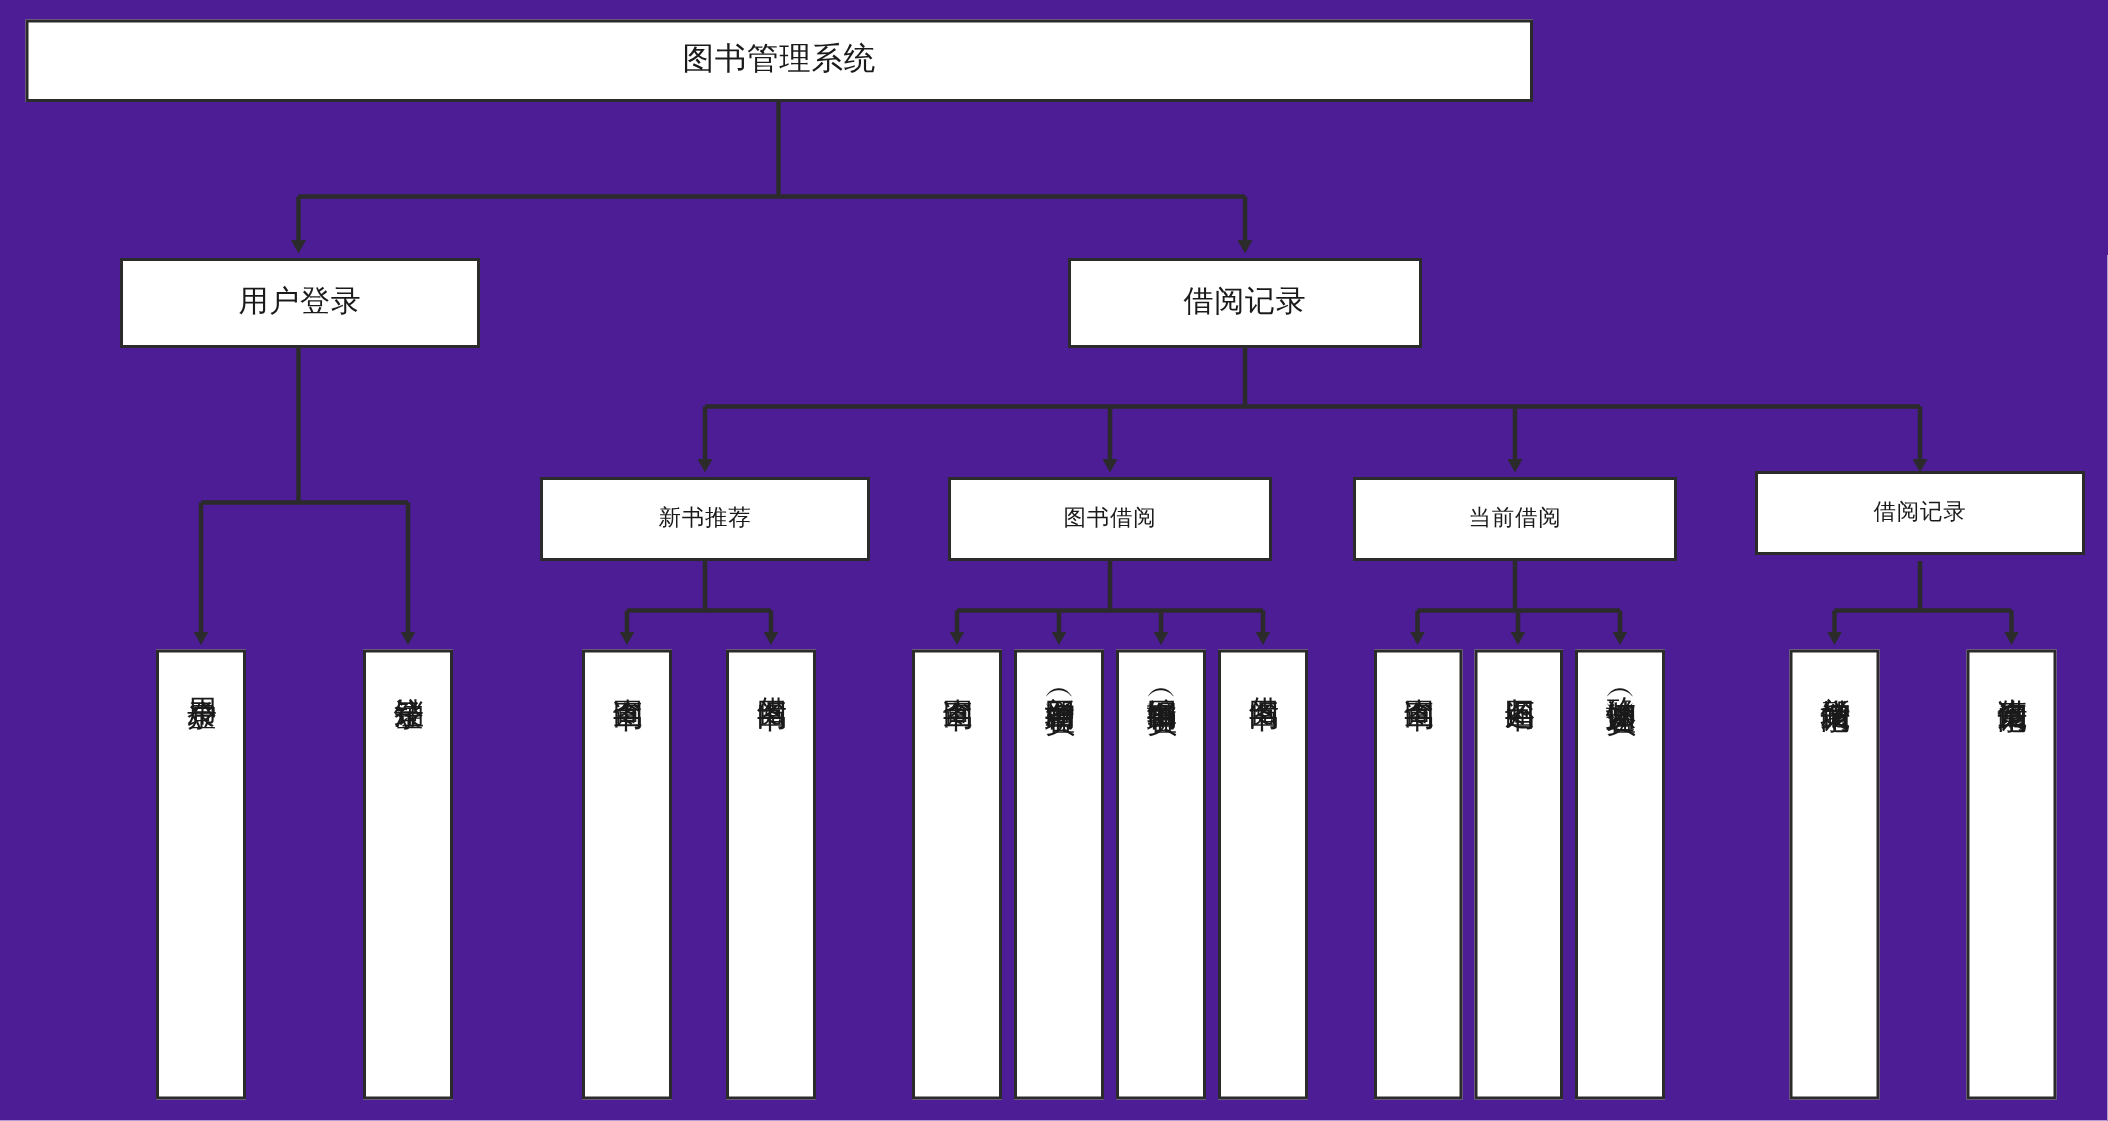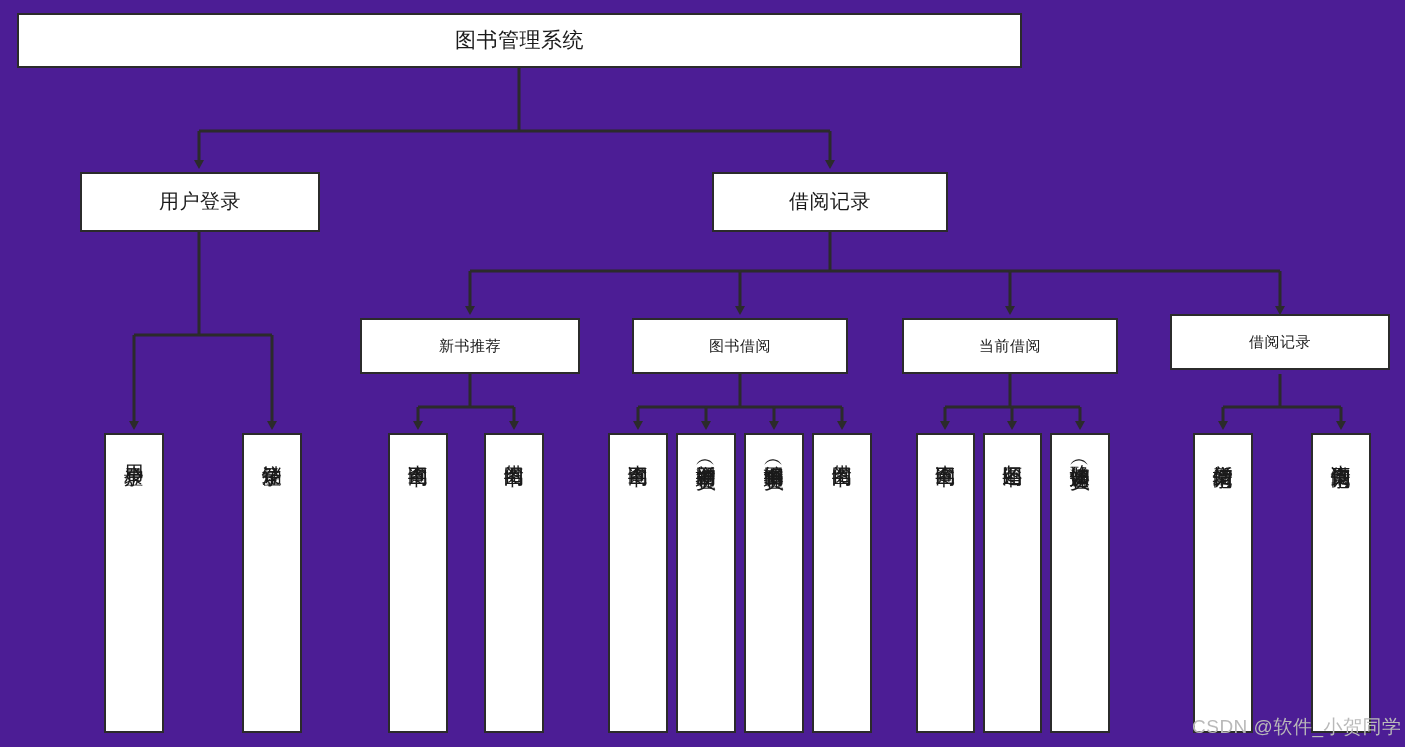--- a/index.html
+++ b/index.html
@@ -183,15 +183,14 @@
   <div class="node leaf" style="left: 1050px; top: 433px; width: 60px; height: 300px;">
     <span class="node-label">确认归还（管理员）</span>
   </div>
   <div class="node leaf" style="left: 1193px; top: 433px; width: 60px; height: 300px;">
     <span class="node-label">新增借阅记录</span>
   </div>
   <div class="node leaf" style="left: 1311px; top: 433px; width: 60px; height: 300px;">
     <span class="node-label">查询借阅记录</span>
   </div>
 
-  <div class="watermark" style="left: 1192px; top: 714px; color: rgb(185, 185, 185);">CSDN @软件_小贺同学</div>
 
 </div>
 
 </body></html>

